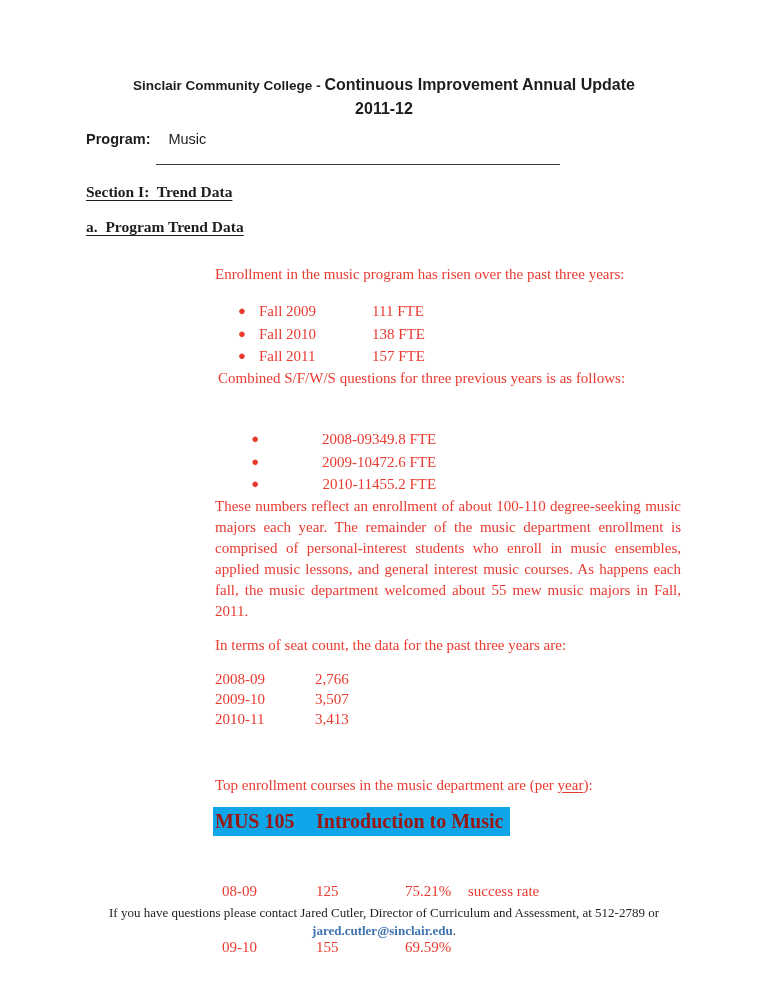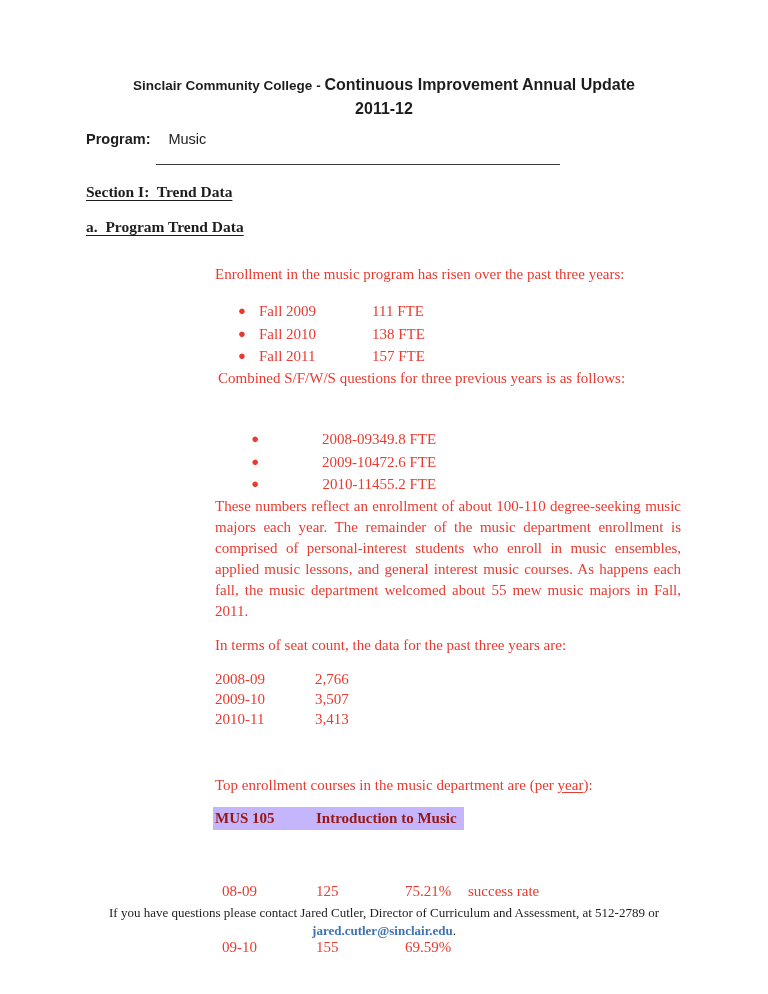--- a/index.html
+++ b/index.html
@@ -41,22 +41,22 @@
   .l-fall{top:300px;left:238px;}
   .l-combined{top:428px;left:238px;text-align:right;}
   .bullet{display:inline-block;width:21px;font-size:13px;vertical-align:1px;}
   .bterm{display:inline-block;width:113px;}
   .plain-list{position:absolute;font-size:15px;line-height:20px;}
   .l-seat{top:669px;left:215px;}
   .sterm{display:inline-block;width:100px;}
   .para{position:absolute;top:496px;left:215px;width:466px;
     font-size:15px;line-height:20.9px;text-align:justify;}
   
-  .course-head{position:absolute;top:807px;left:213px;background:#c4b5fd;
-    padding:3px 7px 3px 2px;font-size:15px;font-weight:bold;color:#981712;}
+  .course-head{position:absolute;top:807px;left:213px;background:#0ea5e9;
+    padding:3px 7px 3px 2px;font-size:20px;font-weight:bold;color:#981712;}
   .course-code{display:inline-block;width:101px;}
   
   .l-course{top:845px;left:222px;}
   .course-list{position:absolute;font-size:15px;line-height:20.3px;}
   .cyear{display:inline-block;width:94px;}
   .cenr{display:inline-block;width:89px;margin-top:36px;}
   .crate{display:inline-block;width:56px;margin-right:7px;}
   
   .footer{position:absolute;top:904px;left:0;width:768px;text-align:center;
     font-size:13px;line-height:17.5px;color:#1d1d1d;}

